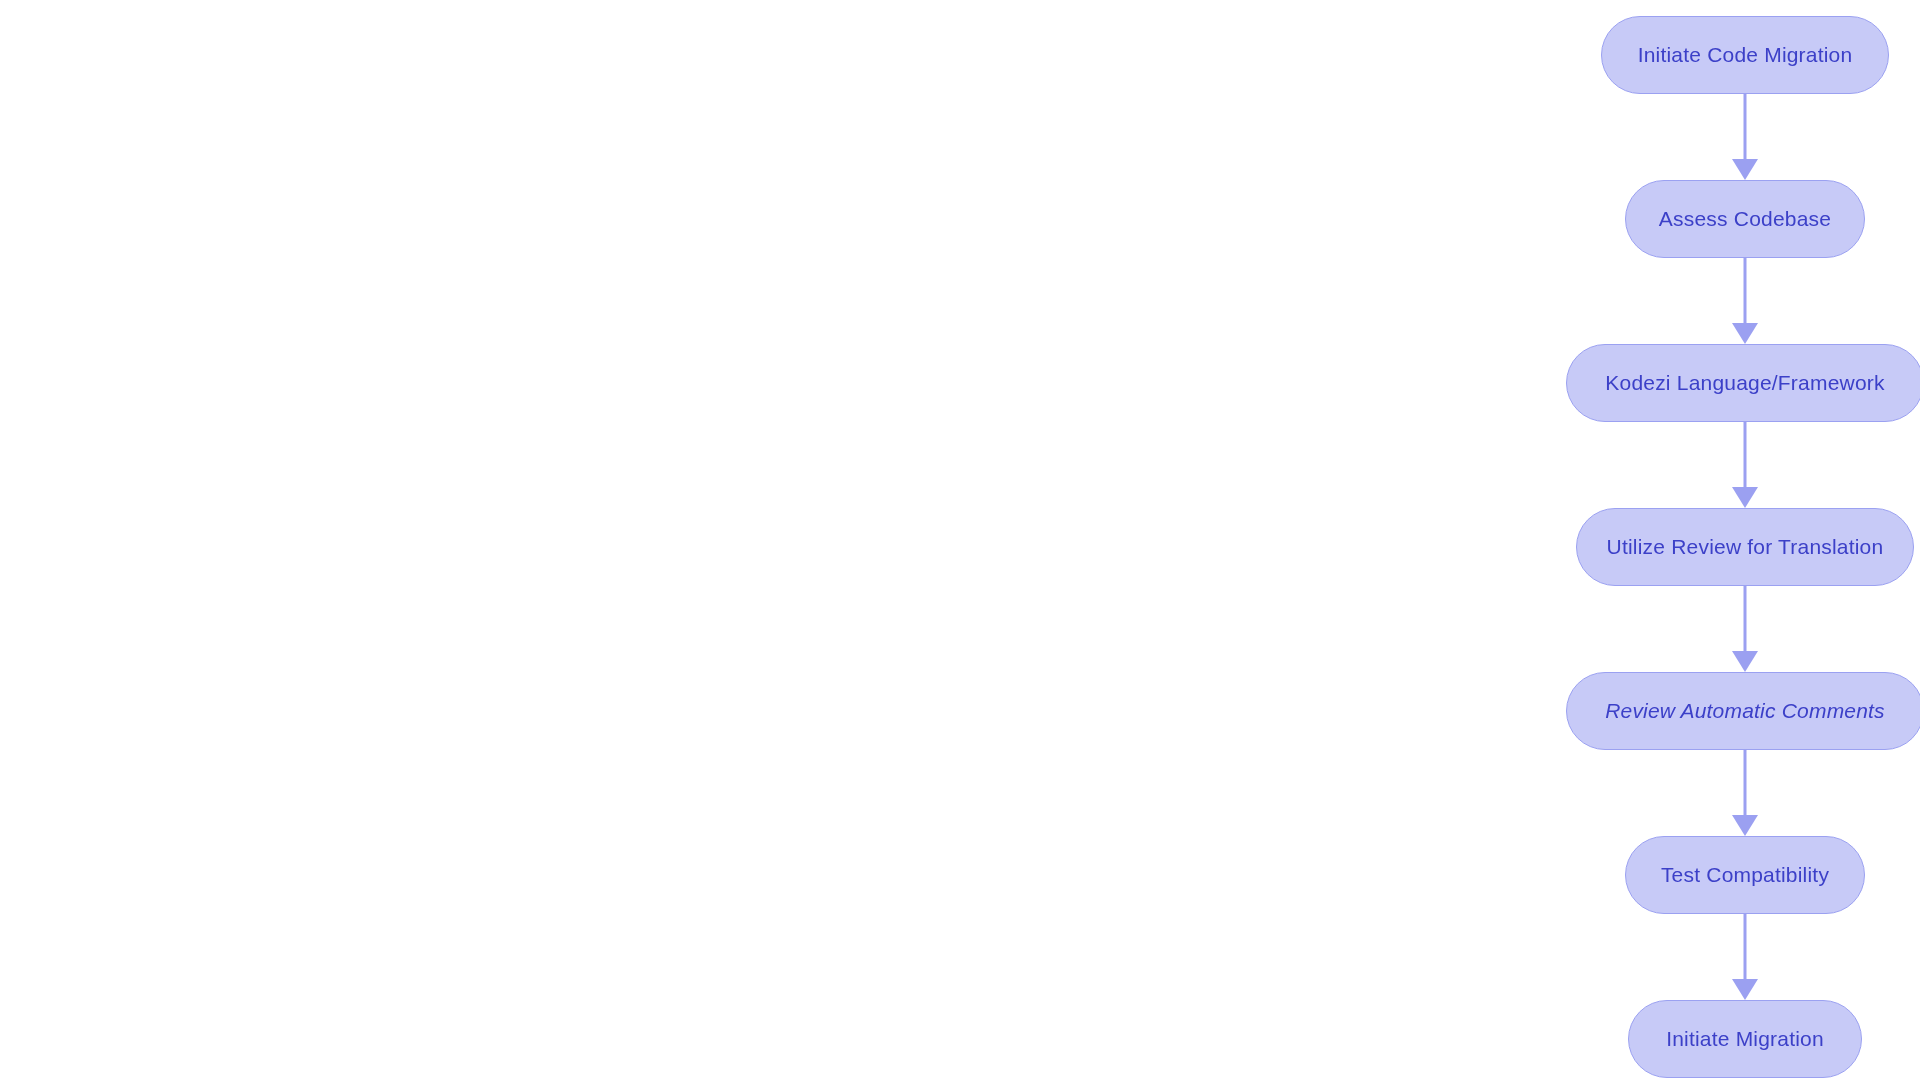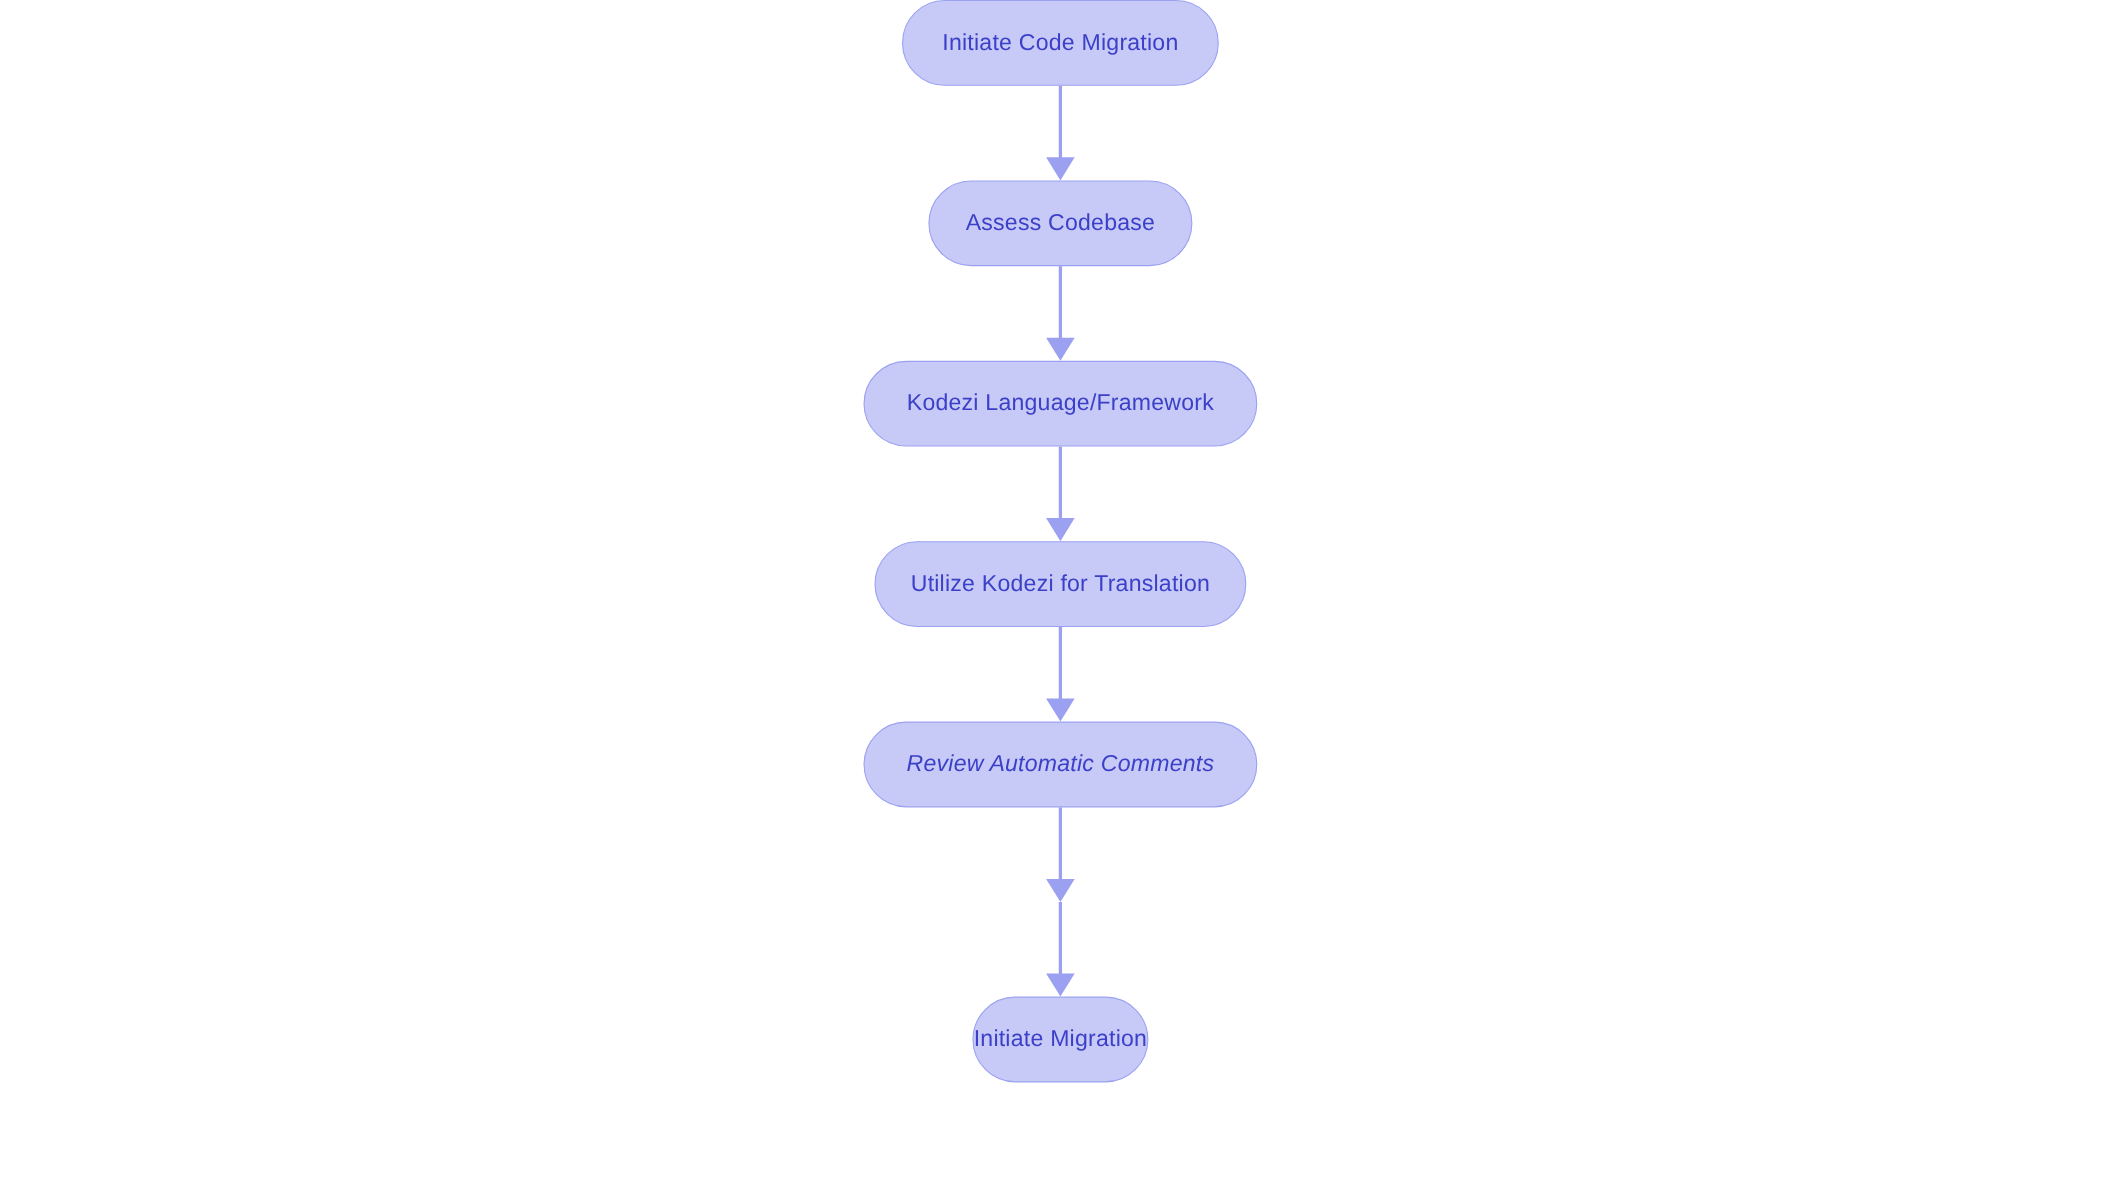--- a/index.html
+++ b/index.html
@@ -11,21 +11,22 @@
     overflow: hidden;
     font-family: "Liberation Sans", "DejaVu Sans", sans-serif;
   }
 
   .canvas {
     position: relative;
     width: 1920px;
     height: 1083px;
     display: flex;
     flex-direction: column;
-    align-items: center;
+    align-items: flex-end;
+    padding-top: 16px;
     box-sizing: border-box;
   }
 
   
   .flow-column {
     display: flex;
     flex-direction: column;
     align-items: center;
     position: relative;
     left: 4px;
@@ -105,34 +106,35 @@
       <div class="arrow-head"></div>
     </div>
 
     <div class="flow-node">Kodezi Language/Framework</div>
 
     <div class="flow-arrow">
       <div class="arrow-stem"></div>
       <div class="arrow-head"></div>
     </div>
 
-    <div class="flow-node">Utilize Kodezi for Translation</div>
+    <div class="flow-node">Utilize Review for Translation</div>
 
     <div class="flow-arrow">
       <div class="arrow-stem"></div>
       <div class="arrow-head"></div>
     </div>
 
     <div class="flow-node">Review Automatic Comments</div>
 
     <div class="flow-arrow">
       <div class="arrow-stem"></div>
       <div class="arrow-head"></div>
     </div>
 
+    <div class="flow-node">Test Compatibility</div>
 
     <div class="flow-arrow">
       <div class="arrow-stem"></div>
       <div class="arrow-head"></div>
     </div>
 
     <div class="flow-node">Initiate Migration</div>
 
   </div>
 </div>

